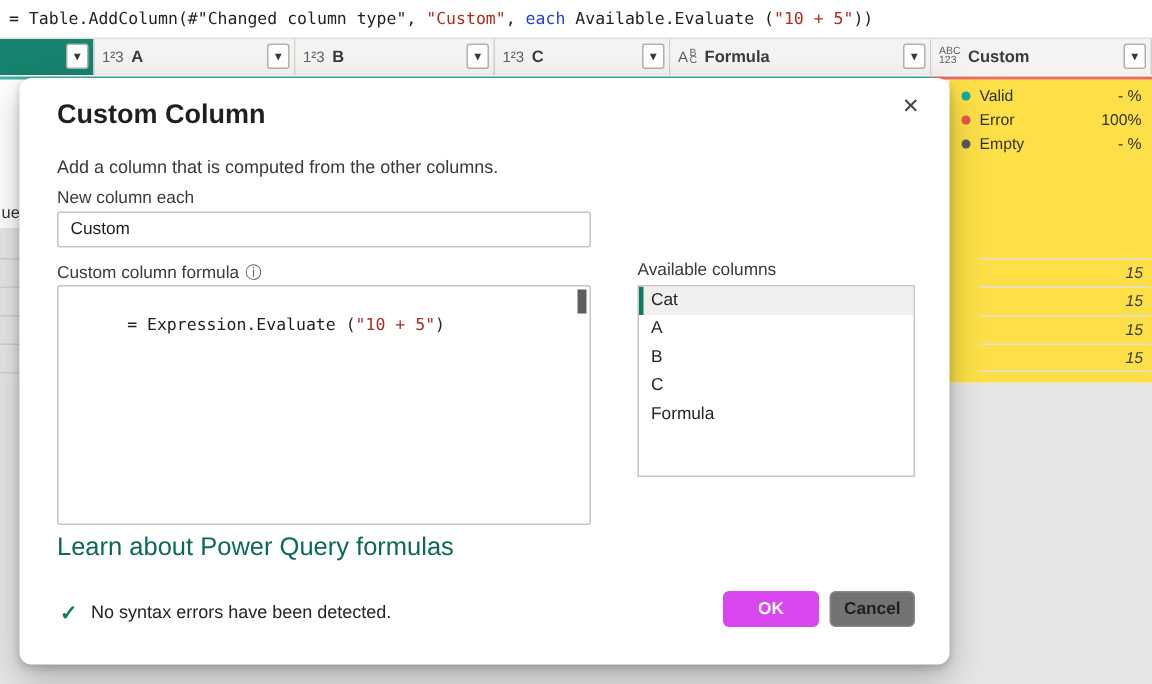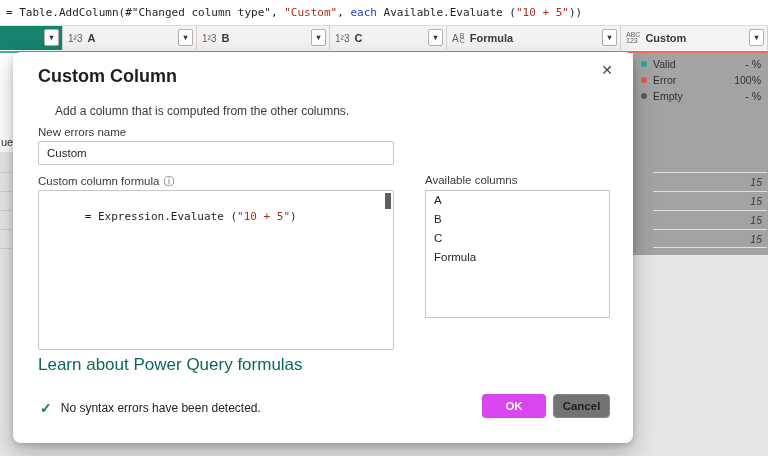--- a/index.html
+++ b/index.html
@@ -36,40 +36,40 @@
     color:#605e5c; font-weight:normal; margin-right:5px; text-align:left; }
   .texttype { display:inline-flex; align-items:center; color:#605e5c; font-weight:normal; margin-right:5px; font-size:10px;}
   .texttype .bc { display:inline-flex; flex-direction:column; line-height:5px; font-size:7px; margin-left:1px;}
   .underline-teal { position:absolute; left:0; top:50px; width:621px; height:3px; background:#3fb3a2; border-top:1px solid #fff; }
   .underline-red  { position:absolute; left:621px; top:50px; width:147px; height:3px; background:#f16b5c; border-top:1px solid #fff; }
   
   .bg-gray { position:absolute; left:0; top:255px; width:768px; height:201px; background:#e8e6e4; }
   .left-frag-text { position:absolute; left:1px; top:136px; font-size:11px; color:#323130; }
   .left-selected-rows { position:absolute; left:0; top:152px; width:13px; height:103px; background:#e9e7e5; }
   .left-sep { position:absolute; left:0; width:13px; height:1px; background:#d4d2d0; }
-  .right-panel { position:absolute; left:633px; top:53px; width:135px; height:202px; background:#a3a3a3; }
+  .right-panel { position:absolute; left:633px; top:53px; width:135px; height:202px; background:#fde047; }
   .quality-card { position:absolute; left:4px; top:3px; width:128px; }
   .qrow { display:flex; align-items:center; height:16px; font-size:10.5px; color:#323130; }
   .qdot { width:6px; height:6px; border-radius:50%; margin:0 6px 0 4px; flex:none; }
   .qlabel { flex:1; }
   .qvalue { text-align:right; padding-right:4px; }
   .vrows { position:absolute; left:0; top:119px; width:134px;padding-left:20px; }
   .vrow { height:19px; border-top:1px solid #e2e0de; display:flex; align-items:center;
     justify-content:flex-end; padding-right:5px; font-size:10.5px; font-style:italic; color:#3a3a3a; }
   .vrow:last-child { border-bottom:1px solid #e2e0de; }
   
   .dialog {
     position:absolute; left:13px; top:52px; width:620px; height:391px;
     background:#fff; border-radius:8px;
     box-shadow:0 10px 24px rgba(0,0,0,.24), 0 2px 6px rgba(0,0,0,.18);
     z-index:10;
   }
   .dlg-close { position:absolute; right:16px; top:8px; font-size:14px; color:#484644; cursor:pointer; padding:2px 4px; }
   .dlg-title { position:absolute; left:25px; top:14px; font-size:18px; font-weight:bold; color:#201f1e; }
-  .dlg-subtitle { position:absolute; left:25px; top:52px; font-size:12px; color:#3b3a39;margin-left:17px; }
+  .dlg-subtitle { position:absolute; left:25px; top:52px; font-size:12px; color:#3b3a39; }
   .lbl { position:absolute; font-size:11.5px; color:#3b3a39; }
   .name-input {
     position:absolute; left:25px; top:89px; width:356px; height:24px;
     border:1px solid #c8c6c4; border-radius:2px; font-family:"Liberation Sans",sans-serif;
     font-size:11.5px; padding-left:8px; color:#201f1e; background:#fff;
   }
   .info-icon { font-size:11px; color:#605e5c; margin-left:4px; cursor:pointer; }
   .formula-box {
     position:absolute; left:25px; top:138px; width:356px; height:160px;
     border:1px solid #c8c6c4; border-radius:2px; background:#fff;
@@ -197,33 +197,34 @@
     </div>
   </div>
   <div class="underline-teal"></div>
   <div class="underline-red"></div>
 
   <div class="dialog">
     <div class="dlg-close">✕</div>
     <div class="dlg-title">Custom Column</div>
     <div class="dlg-subtitle">Add a column that is computed from the other columns.</div>
 
-    <div class="lbl" style="left:25px; top:74px">New errors name</div>
+    <div class="lbl" style="left:25px; top:74px">New column each</div>
     <input class="name-input" type="text" value="Custom" style="">
 
     <div class="lbl" style="left:25px; top:122px">
       <span>Custom column formula</span><span class="info-icon">ⓘ</span>
     </div>
     <div class="formula-box">
       <span>= Expression.Evaluate (</span><span class="tok-string">"10 + 5"</span><span>)</span>
       <div class="fb-scrollthumb"></div>
     </div>
 
     <div class="lbl" style="left:412px; top:122px">Available columns</div>
     <div class="avail-list">
+      <div class="avail-item selected">Cat</div>
       <div class="avail-item">A</div>
       <div class="avail-item">B</div>
       <div class="avail-item">C</div>
       <div class="avail-item">Formula</div>
     </div>
 
     <div class="learn-link">Learn about Power Query formulas</div>
 
     <div class="status-row">
       <span class="status-check">✓</span>

